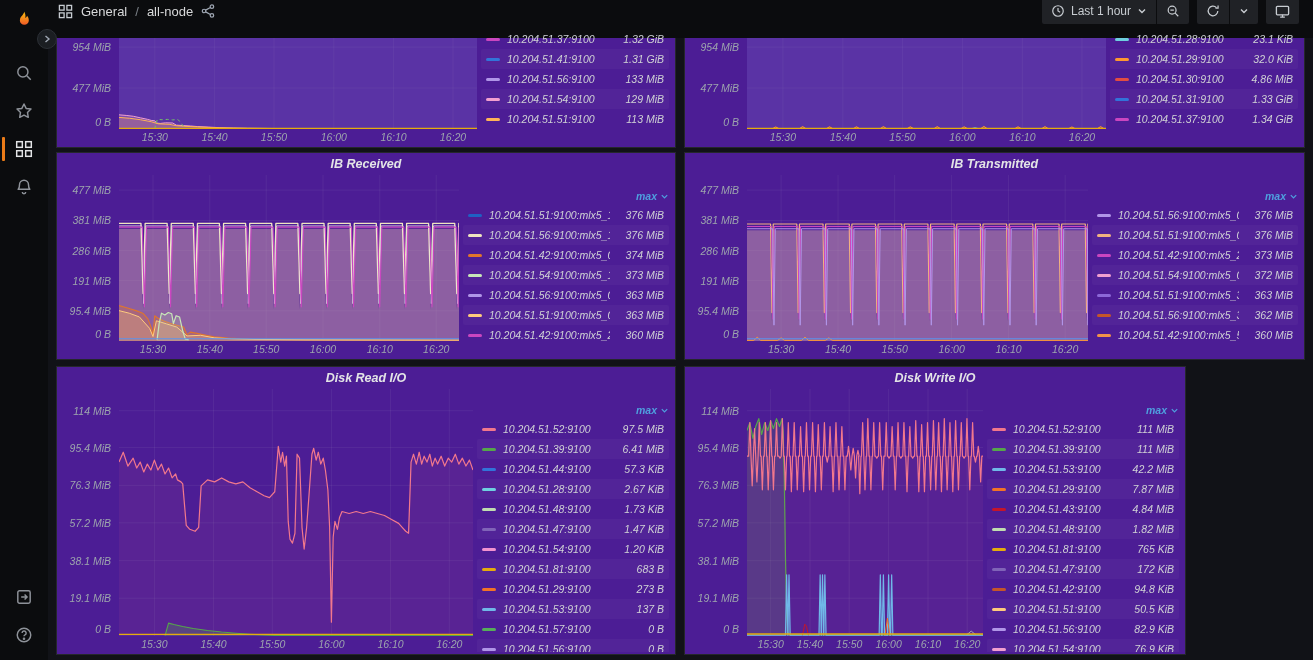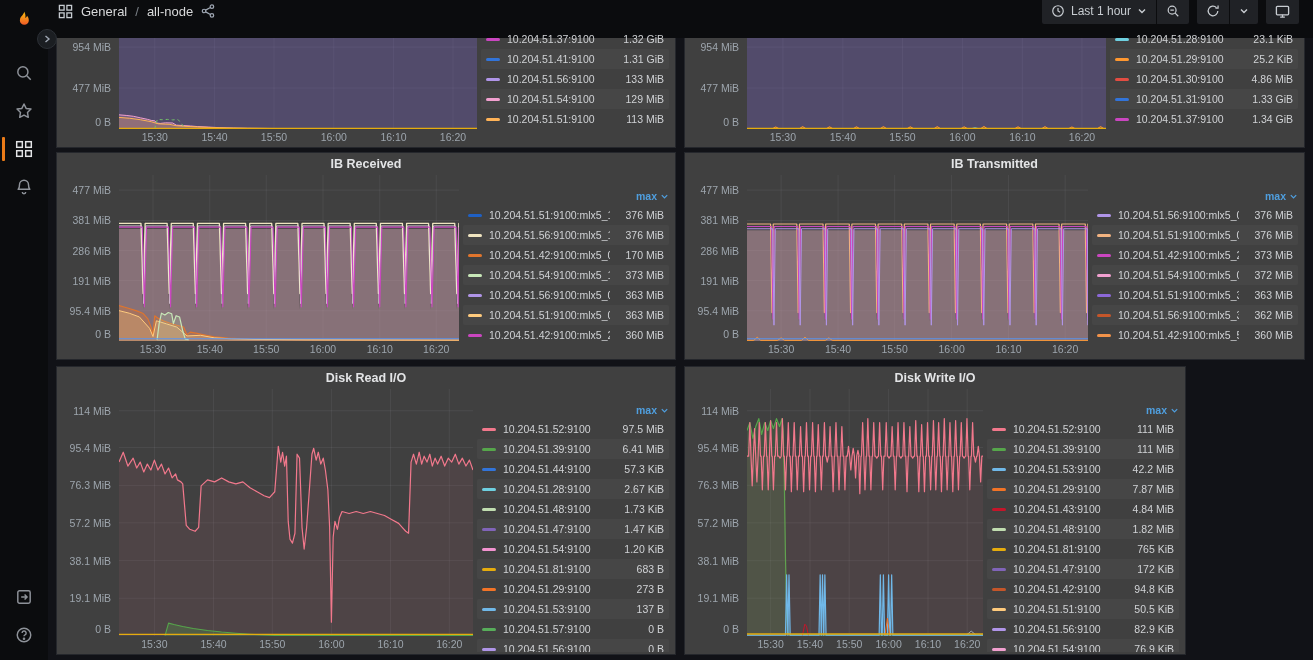--- a/index.html
+++ b/index.html
@@ -20,21 +20,21 @@
   .sidebar{position:absolute;left:0;top:0;bottom:0;width:48px;background:#0b0c0e;z-index:6;}
   .logo{height:38px;display:flex;align-items:center;justify-content:center;}
   .side-item{height:38px;display:flex;align-items:center;justify-content:center;position:relative;color:#8e9299;cursor:pointer;}
   .side-item.active{color:#e3e4e6;}
   .side-item.active::before{content:"";position:absolute;left:2px;top:7px;bottom:7px;width:3px;background:#eb7b18;border-radius:1px;}
   .side-bottom{position:absolute;bottom:6px;left:0;right:0;}
   .expander{position:absolute;left:37px;top:29px;width:18px;height:18px;border-radius:50%;background:#1b1e22;
             border:1px solid #2c3036;color:#9fa7b3;display:flex;align-items:center;justify-content:center;z-index:7;cursor:pointer;}
   
   .main{position:absolute;left:48px;top:38px;right:0;bottom:0;background:#111217;}
-  .panel{position:absolute;background:#404040;border:1px solid #25272c;box-sizing:border-box;display:flex;flex-direction:column;}
+  .panel{position:absolute;background:#4c1d95;border:1px solid #25272c;box-sizing:border-box;display:flex;flex-direction:column;font-style:italic;}
   .p0{left:8px;top:0;width:620px;height:110px;border-top:none;}
   .p1{left:636px;top:0;width:621px;height:110px;border-top:none;}
   .p2{left:8px;top:114px;width:620px;height:208px;}
   .p3{left:636px;top:114px;width:621px;height:208px;}
   .p4{left:8px;top:328px;width:620px;height:289px;}
   .p5{left:636px;top:328px;width:502px;height:289px;}
   .panel-title{height:22px;line-height:22px;text-align:center;color:#e3e4e6;font-size:12.5px;font-weight:600;flex:none;cursor:pointer;}
   .panel-body{flex:1;display:flex;min-height:0;padding:0 2px 2px 2px;}
   .chart-wrap{flex:1;display:flex;flex-direction:column;min-width:0;}
   .chart-row{flex:1;display:flex;min-height:0;}
@@ -307,21 +307,21 @@
       </div>
       <div class="legend">
           <div class="legend-row">
             <span class="swatch" style="background: rgb(110, 208, 224);"></span>
             <span class="legend-name">10.204.51.28:9100</span>
             <span class="legend-value">23.1 KiB</span>
           </div>
           <div class="legend-row alt">
             <span class="swatch" style="background: rgb(255, 152, 48);"></span>
             <span class="legend-name">10.204.51.29:9100</span>
-            <span class="legend-value">25.2 KiB</span>
+            <span class="legend-value">32.0 KiB</span>
           </div>
           <div class="legend-row">
             <span class="swatch" style="background: rgb(226, 77, 66);"></span>
             <span class="legend-name">10.204.51.30:9100</span>
             <span class="legend-value">4.86 MiB</span>
           </div>
           <div class="legend-row alt">
             <span class="swatch" style="background: rgb(50, 116, 217);"></span>
             <span class="legend-name">10.204.51.31:9100</span>
             <span class="legend-value">1.33 GiB</span>
@@ -397,21 +397,21 @@
             <span class="legend-value">376 MiB</span>
           </div>
           <div class="legend-row alt">
             <span class="swatch" style="background: rgb(240, 229, 192);"></span>
             <span class="legend-name">10.204.51.56:9100:mlx5_1</span>
             <span class="legend-value">376 MiB</span>
           </div>
           <div class="legend-row">
             <span class="swatch" style="background: rgb(224, 117, 45);"></span>
             <span class="legend-name">10.204.51.42:9100:mlx5_0</span>
-            <span class="legend-value">170 MiB</span>
+            <span class="legend-value">374 MiB</span>
           </div>
           <div class="legend-row alt">
             <span class="swatch" style="background: rgb(200, 232, 184);"></span>
             <span class="legend-name">10.204.51.54:9100:mlx5_1</span>
             <span class="legend-value">373 MiB</span>
           </div>
           <div class="legend-row">
             <span class="swatch" style="background: rgb(176, 149, 232);"></span>
             <span class="legend-name">10.204.51.56:9100:mlx5_0</span>
             <span class="legend-value">363 MiB</span>

